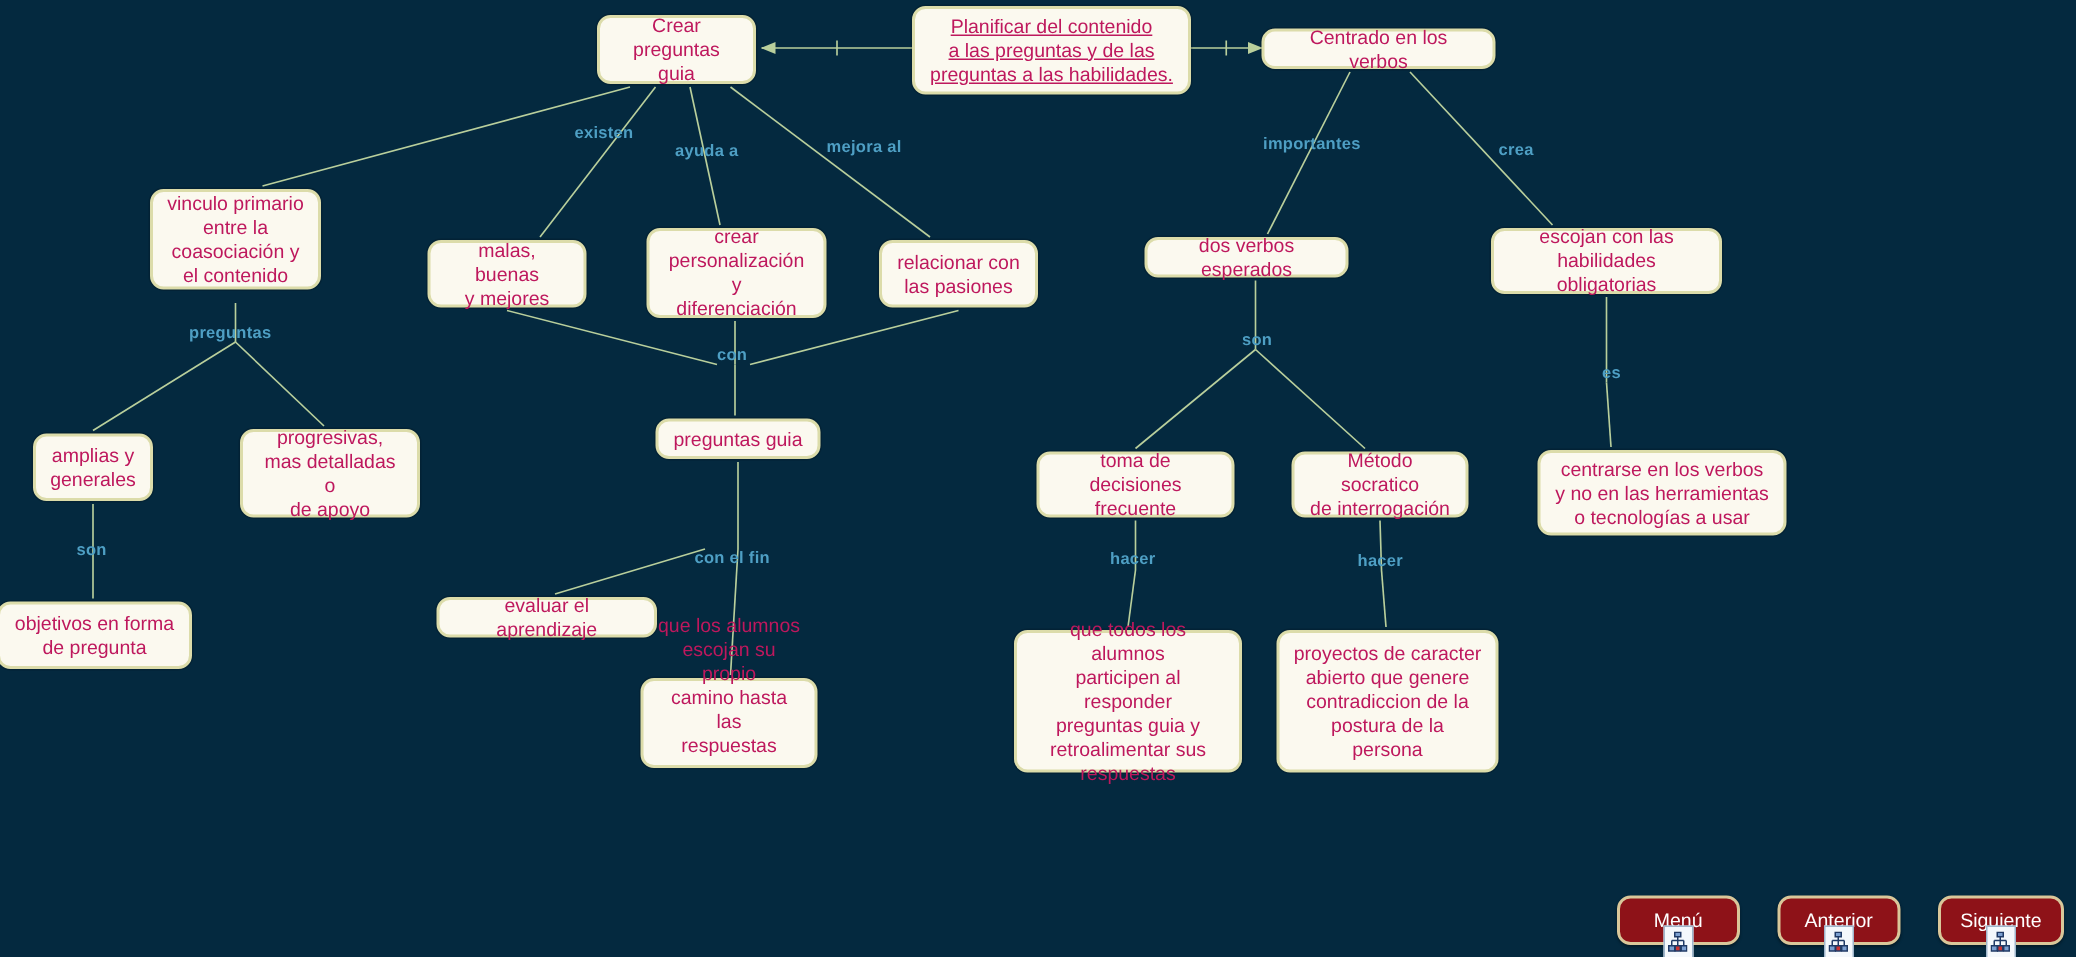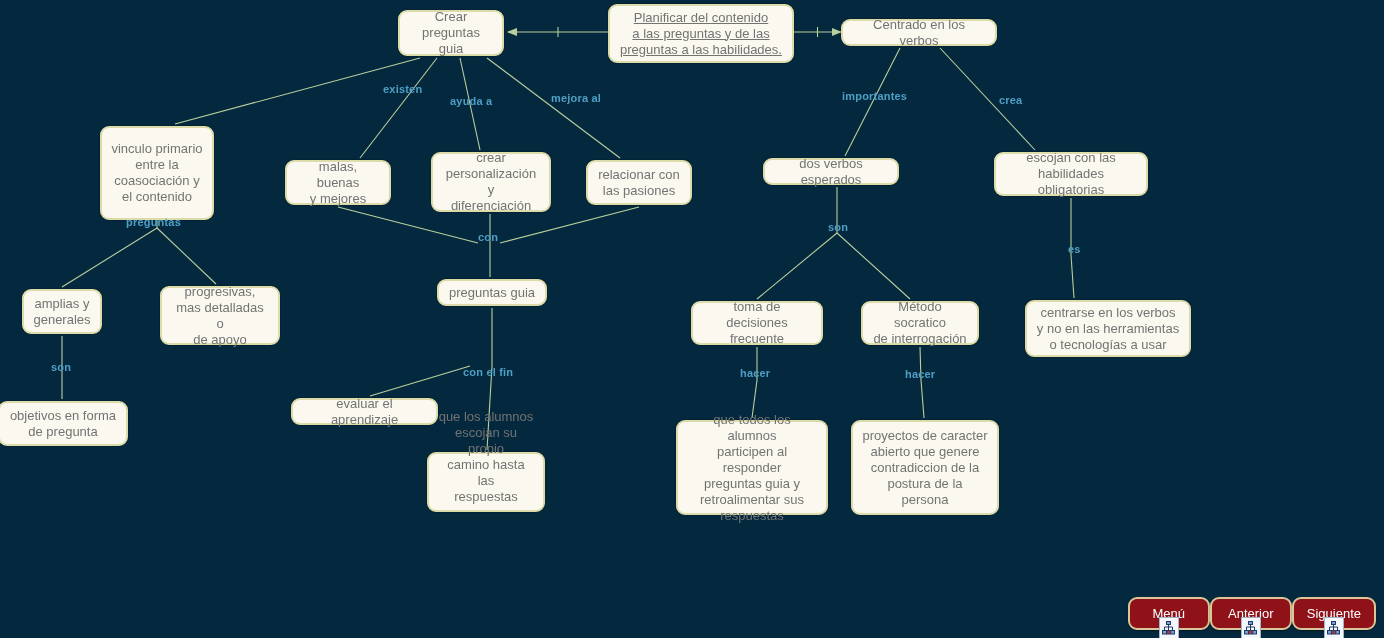--- a/index.html
+++ b/index.html
@@ -12,42 +12,42 @@
   }
   #canvas{position:absolute;left:0;top:0;width:1384px;height:638px;}
   #edges{position:absolute;left:0;top:0;width:1384px;height:638px;pointer-events:none;}
 
   .node{
     position:absolute;
     box-sizing:border-box;
     background:#fbf9ef;
     border:2px solid #dcdcaa;
     border-radius:9px;
-    color:#737373;
+    color:#be185d;
     font-size:13px;
     line-height:16px;
     text-align:center;
     display:flex;
     align-items:center;
     justify-content:center;
     padding:5px 9px;
     box-shadow:0 0 0 1px rgba(0,0,0,0.15);
   }
   .node span{display:block;width:100%;white-space:pre-line;}
 
   .elabel{
     position:absolute;
     color:#4e9fc4;
     font-size:11px;
     font-weight:bold;
     white-space:nowrap;
     letter-spacing:.2px;
   }
 
-  .navbar{position:absolute;right:8px;bottom:8px;display:flex;gap:0;align-items:center;}
+  .navbar{position:absolute;right:8px;bottom:8px;display:flex;gap:25px;align-items:center;}
   .navbtn{
     position:relative;
     background:#8e1218;
     border:2px solid #d9c79a;
     border-radius:9px;
     color:#ffffff;
     font-size:13px;
     padding:7px 13px 7px 13px;
     text-align:center;
     min-width:52px;
@@ -117,21 +117,21 @@
 a las preguntas y de las
 preguntas a las habilidades.</span>
       </div>
       <div class="node" style="left: 398px; top: 10px; width: 106px; height: 46px;">
         <span>Crear
 preguntas guia</span>
       </div>
       <div class="node" style="left: 841px; top: 19px; width: 156px; height: 27px;">
         <span>Centrado en los verbos</span>
       </div>
-      <div class="node" style="left: 100px; top: 126px; width: 114px; height: 94px;">
+      <div class="node" style="left: 100px; top: 126px; width: 114px; height: 67px;">
         <span>vinculo primario
 entre la
 coasociación y
 el contenido</span>
       </div>
       <div class="node" style="left: 285px; top: 160px; width: 106px; height: 45px;">
         <span>malas, buenas
 y mejores</span>
       </div>
       <div class="node" style="left: 431px; top: 152px; width: 120px; height: 60px;">

